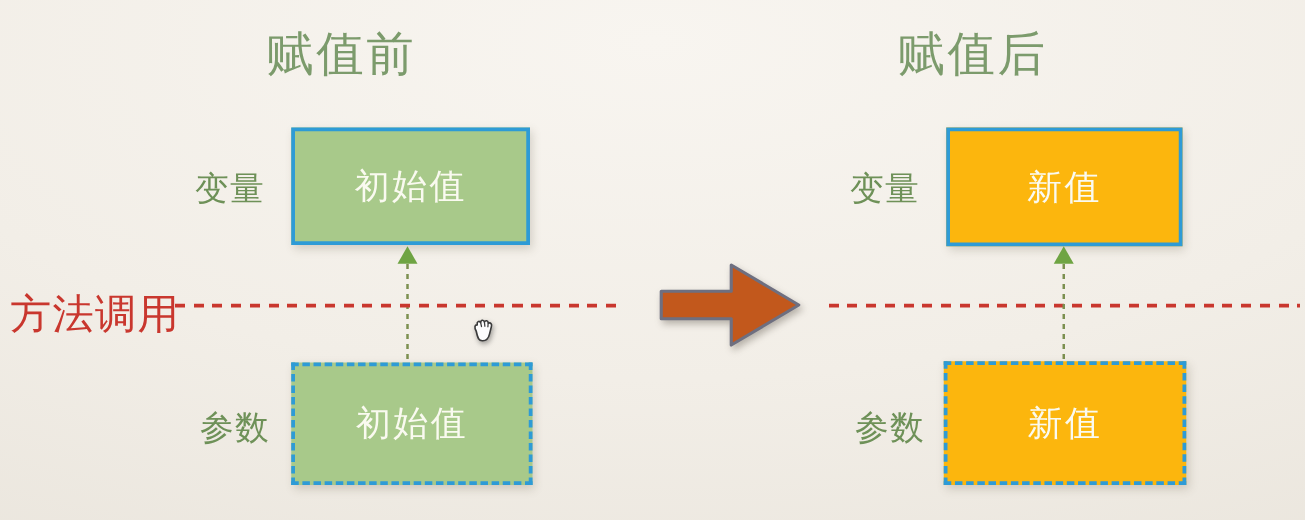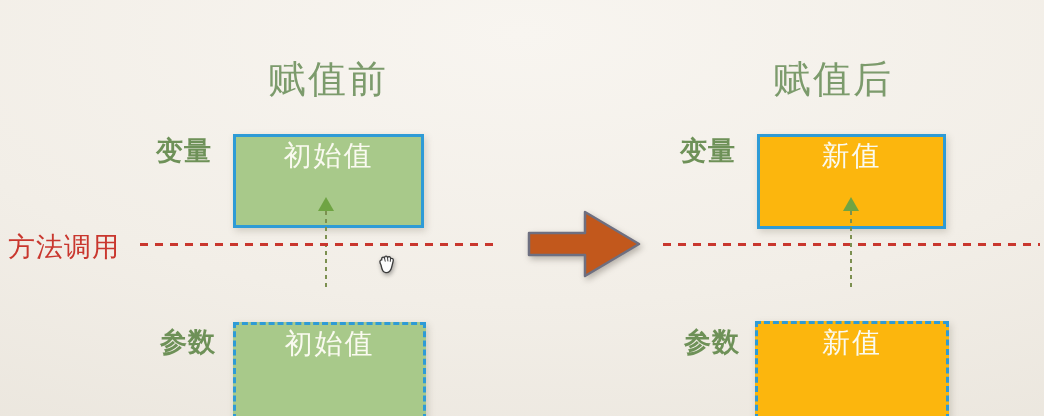--- a/index.html
+++ b/index.html
@@ -18,46 +18,44 @@
   body{
     font-family:"Liberation Sans","DejaVu Sans",sans-serif;
     background:radial-gradient(ellipse 120% 130% at 50% 8%, #F8F5F0 0%, #F2EEE7 50%, #E8E3DA 100%);
     position:relative;
   }
   .abs{position:absolute;}
   .panel-title{
     font-size:38px;
     letter-spacing:2px;
     color:var(--title-green);
-    text-align:center;
+    text-align:left;
     font-weight:400;
-    margin-top:36px;
   }
   .row-label{
     font-size:27px;
     letter-spacing:1px;
     color:var(--label-green);
-    font-weight:700;
+    font-weight:400;
   }
   .value-box{
-    display:flex;justify-content:center;
+    display:flex;align-items:center;justify-content:center;
     font-size:28px;letter-spacing:2px;color:#FAFAF0;
     box-shadow:2px 3px 7px rgba(90,80,60,0.22);
-    margin-top:32px;
   }
   .box-green{background:var(--green-fill);}
   .box-orange{background:var(--orange-fill);}
   .border-solid{border:3px solid var(--border-blue);}
   .border-dashed{border:3px dashed var(--border-blue);}
   .red-dash{
     height:3px;
     background:repeating-linear-gradient(90deg,var(--red) 0 8px,transparent 8px 15px);
   }
   .method-label{
-    font-size:27px;letter-spacing:1px;color:var(--red);font-weight:400;
+    font-size:33px;letter-spacing:1px;color:var(--red);font-weight:400;
   }
   .v-connector{
     width:2px;
     background:repeating-linear-gradient(180deg,var(--connector-green) 0 4px,transparent 4px 8px);
   }
   .v-connector-head{
     width:0;height:0;
     border-left:8px solid transparent;
     border-right:8px solid transparent;
     border-bottom:14px solid var(--connector-head-green);

